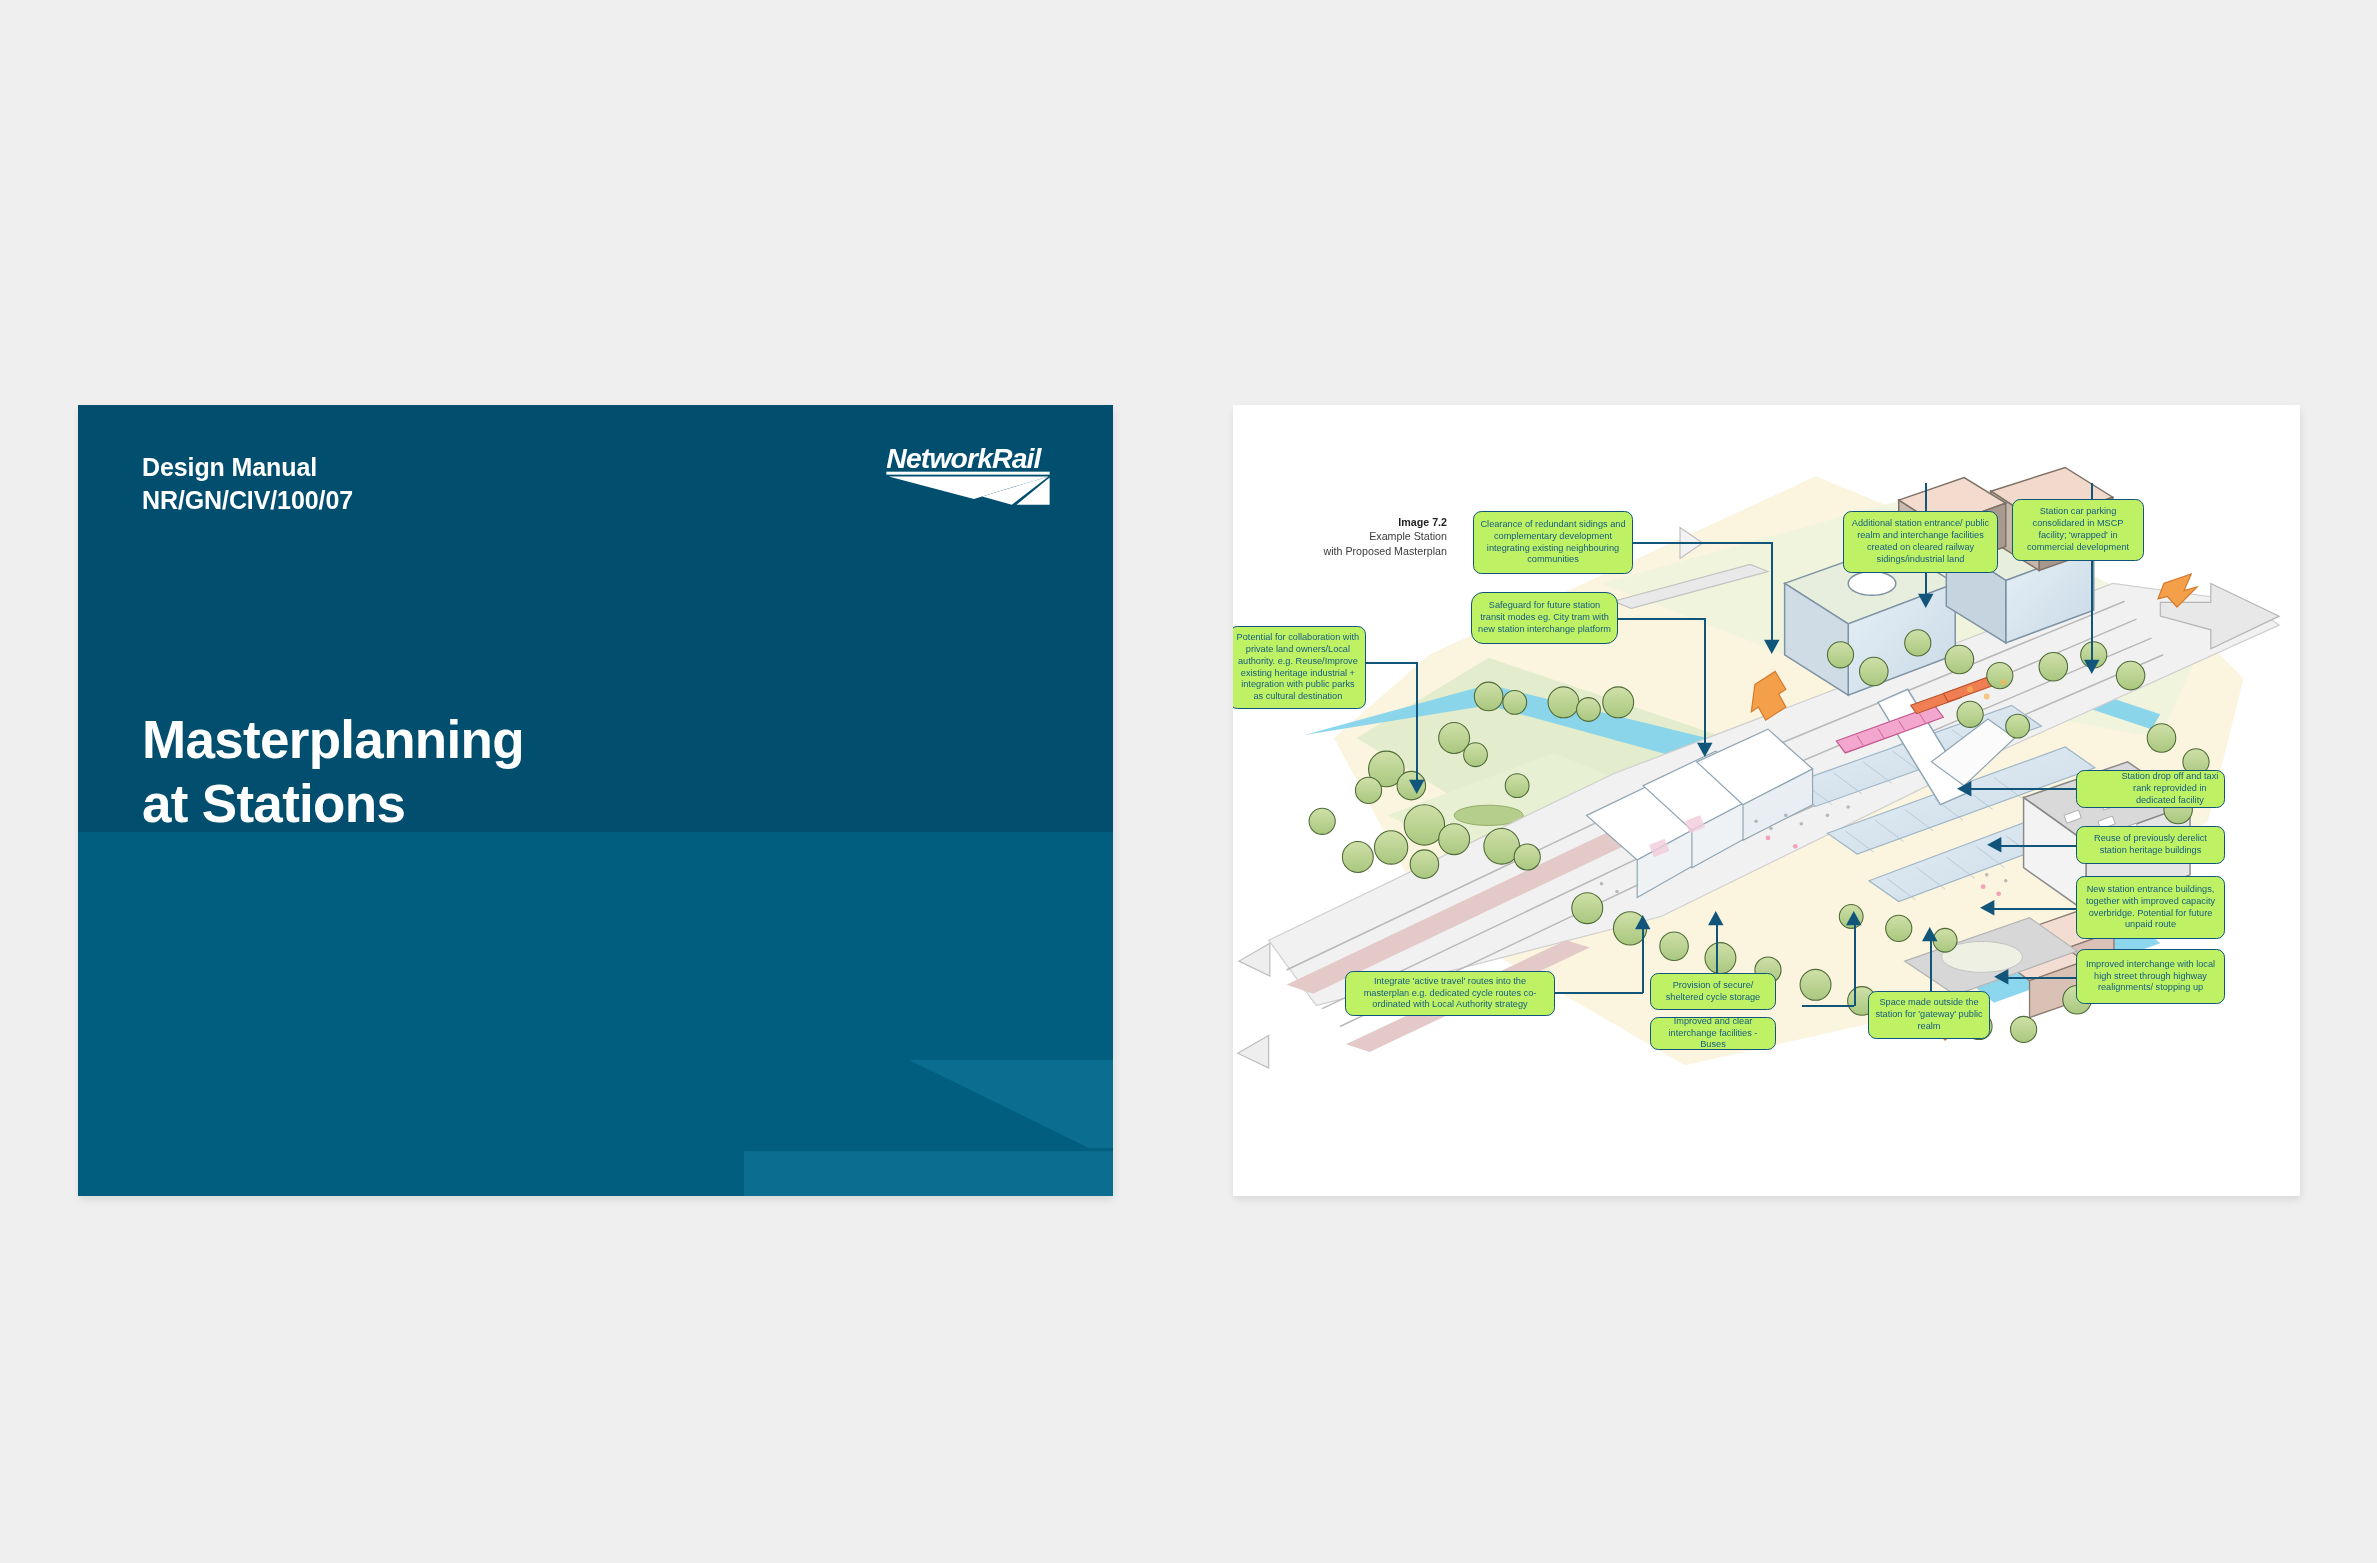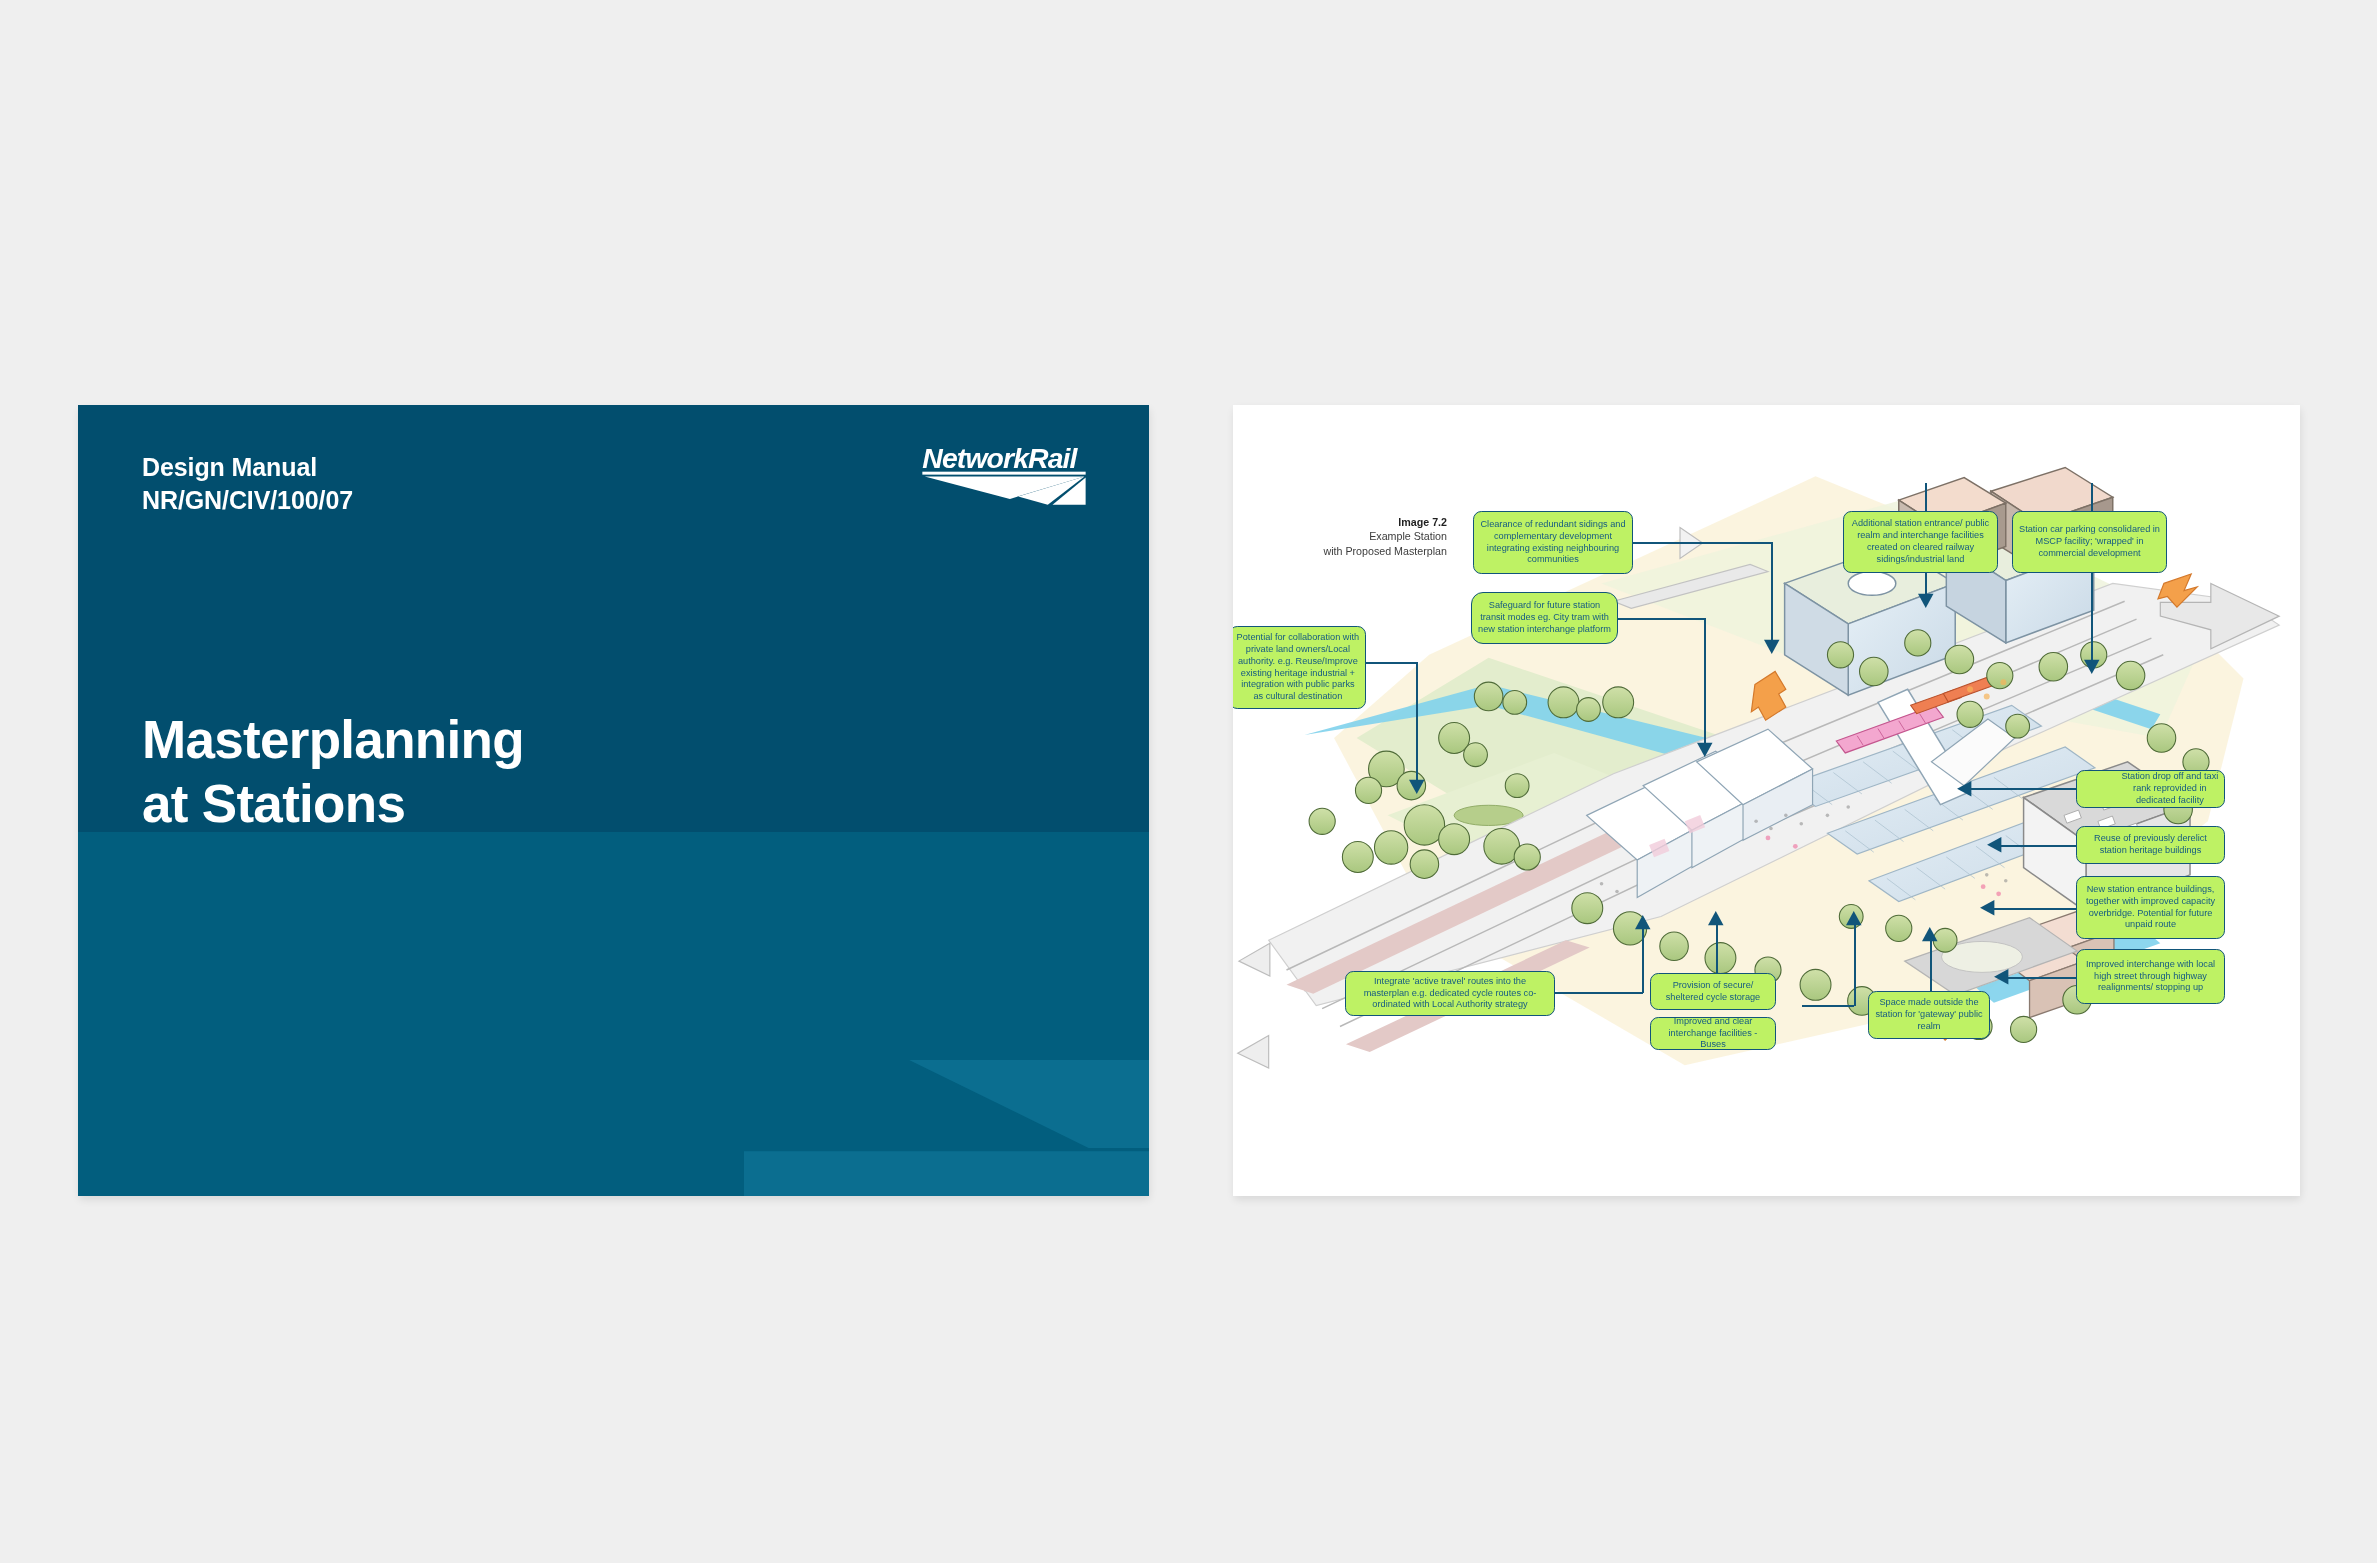--- a/index.html
+++ b/index.html
@@ -12,21 +12,20 @@
   }
   .stage{position:absolute;inset:0;}
 
   
   #cover{
     position:absolute;
     left:78px; top:405px; width:1035px; height:791px;
     background:#024E6E;
     overflow:hidden;
     box-shadow:1.2px 3.6px 8.3px rgba(0,0,0,0.10);
-    padding-left:36px;
   }
   #cover-lower-band{
     position:absolute; left:0; right:0; top:427px; bottom:0;
     background:#025E7E;
   }
   
   #br-arrow{
     position:absolute;
     left:666px; top:630px;
     width:594px; height:404px;
@@ -458,21 +457,21 @@
     <svg class="arrowhead" style="left:689px;top:522px;width:15.5px;height:18px;" viewBox="0 0 26 30" width="15.5" height="18">
         <polygon points="13,0 0,24 26,24" fill="#11557A"></polygon>
       </svg>
 
     <div class="callout" style="left:240px;top:106px;width:160px;height:63px;">Clearance of redundant sidings and complementary development integrating existing neighbouring communities</div>
 
     <div class="callout" style="left:238px;top:187px;width:147px;height:52px;border-radius:12px;">Safeguard for future station transit modes eg. City tram with new station interchange platform</div>
 
     <div class="callout" style="left:610px;top:106px;width:155px;height:62px;">Additional station entrance/ public realm and interchange facilities created on cleared railway sidings/industrial land</div>
 
-    <div class="callout" style="left:779px;top:106px;width:155px;height:62px;">Station car parking consolidared in MSCP facility; 'wrapped' in commercial development</div>
+    <div class="callout" style="left:779px;top:94px;width:132px;height:62px;">Station car parking consolidared in MSCP facility; 'wrapped' in commercial development</div>
 
     <div class="callout" style="left:-3.6px;top:221px;width:137px;height:83px;">Potential for collaboration with private land owners/Local authority. e.g. Reuse/Improve existing heritage industrial + integration with public parks as cultural destination</div>
 
     <div class="callout" style="left:843px;top:365px;width:149px;height:38px;padding-left:44px;">Station drop off and taxi rank reprovided in dedicated facility</div>
 
     <div class="callout" style="left:843px;top:421px;width:149px;height:38px;">Reuse of previously derelict station heritage buildings</div>
 
     <div class="callout" style="left:843px;top:471px;width:149px;height:63px;">New station entrance buildings, together with improved capacity overbridge. Potential for future unpaid route</div>
 
     <div class="callout" style="left:843px;top:544px;width:149px;height:55px;">Improved interchange with local high street through highway realignments/ stopping up</div>

